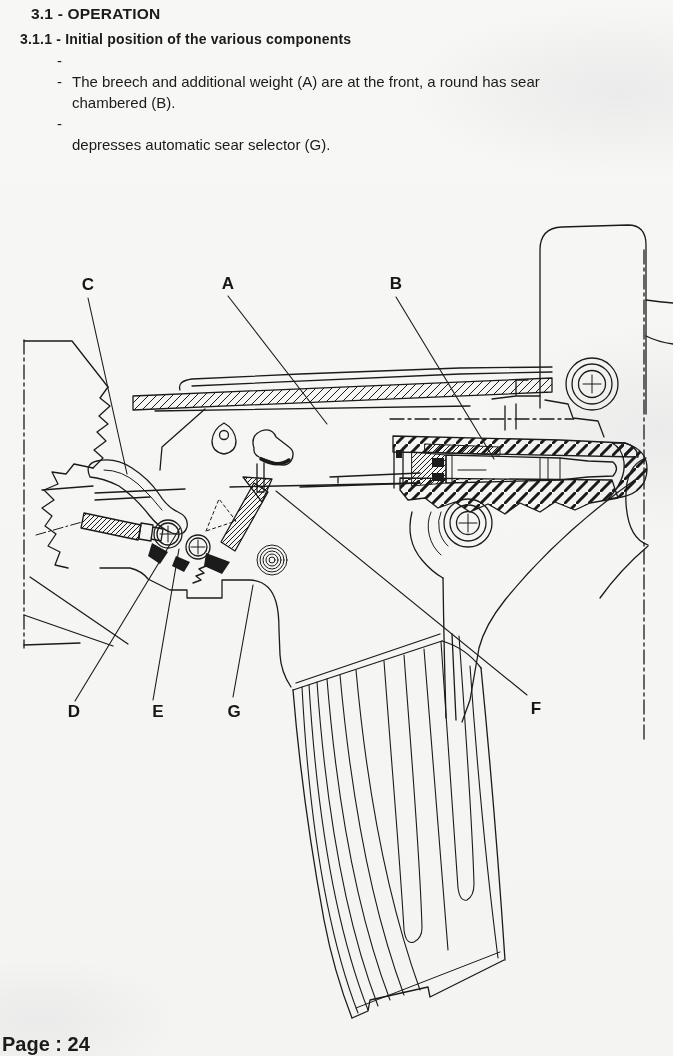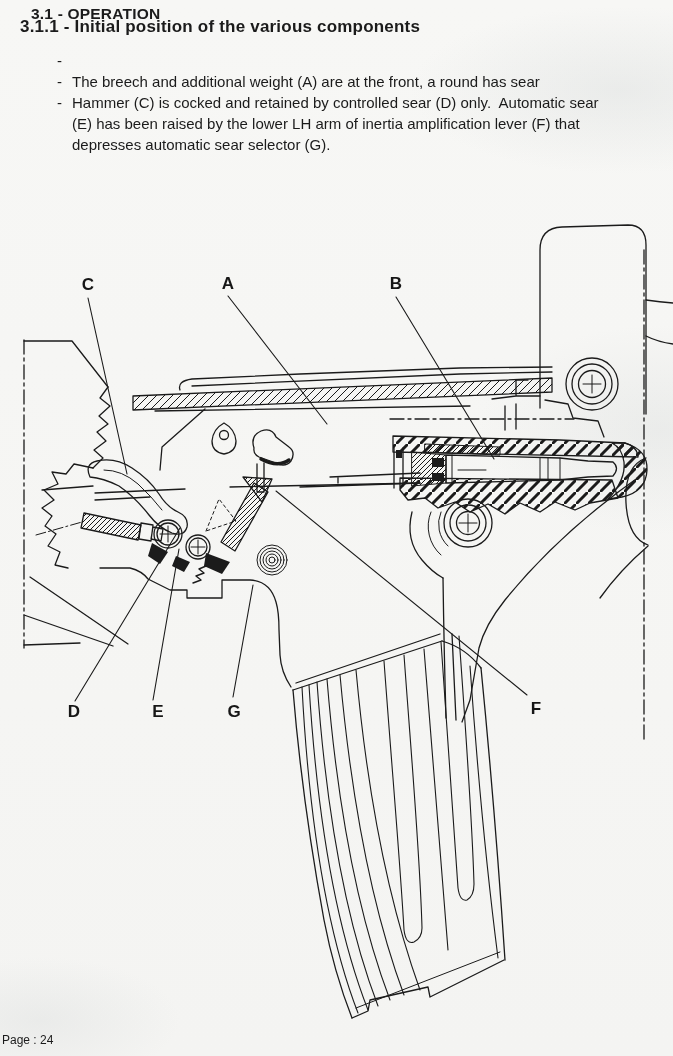--- a/index.html
+++ b/index.html
@@ -12,55 +12,54 @@
       linear-gradient(#f7f7f5,#f4f4f2);
     font-family:"Liberation Sans", sans-serif;
     color:#1b1b1b;
     -webkit-font-smoothing:antialiased;
   }
   .heading{
     position:absolute;left:2px;top:5px;
     font-size:15.5px;font-weight:bold;letter-spacing:.2px;margin-left:29px;
   }
   .subheading{
-    position:absolute;left:20px;top:17px;
-    font-size:17px;font-weight:bold;letter-spacing:.2px;
+    position:absolute;left:20px;top:31px;
+    font-size:14px;font-weight:bold;letter-spacing:.2px;
   }
   .bullets{position:absolute;left:57px;top:50px;width:605px;}
   .bline{display:flex;line-height:21px;font-size:15px;}
   .bline .dash{width:15px;flex:0 0 15px;}
   .bline .txt{white-space:pre;}
   .footer{
     position:absolute;left:2px;top:1033px;
-    font-size:12px;font-weight:normal;
+    font-size:20px;font-weight:bold;
   }
   svg.diagram{position:absolute;left:0;top:0;width:673px;height:1056px;}
   svg text.lbl{font-family:"Liberation Sans",sans-serif;font-size:17px;font-weight:bold;fill:#161616;}
 </style>
 </head>
 <body>
 
 <div class="heading">3.1 - OPERATION</div>
 <div class="subheading">3.1.1 - Initial position of the various components</div>
 
 <div class="bullets">
   <div class="bline">
       <span class="dash">-</span>
     </div>
   <div class="bline">
       <span class="dash">-</span>
       <span class="txt">The breech and additional weight (A) are at the front, a round has sear</span>
     </div>
   <div class="bline">
+      <span class="dash"></span>
+      <span class="txt">chambered (B).</span>
+    </div>
+  <div class="bline">
       <span class="dash">-</span>
-      <span class="txt">Hammer (C) is cocked and retained by controlled sear (D) only.  Automatic sear</span>
-    </div>
-  <div class="bline">
-      <span class="dash"></span>
-      <span class="txt">(E) has been raised by the lower LH arm of inertia amplification lever (F) that</span>
     </div>
   <div class="bline">
       <span class="dash"></span>
       <span class="txt">depresses automatic sear selector (G).</span>
     </div>
 </div>
 
 <svg class="diagram" viewBox="0 0 673 1056">
   <defs>
     <pattern id="hatch" width="8" height="8" patternUnits="userSpaceOnUse">

